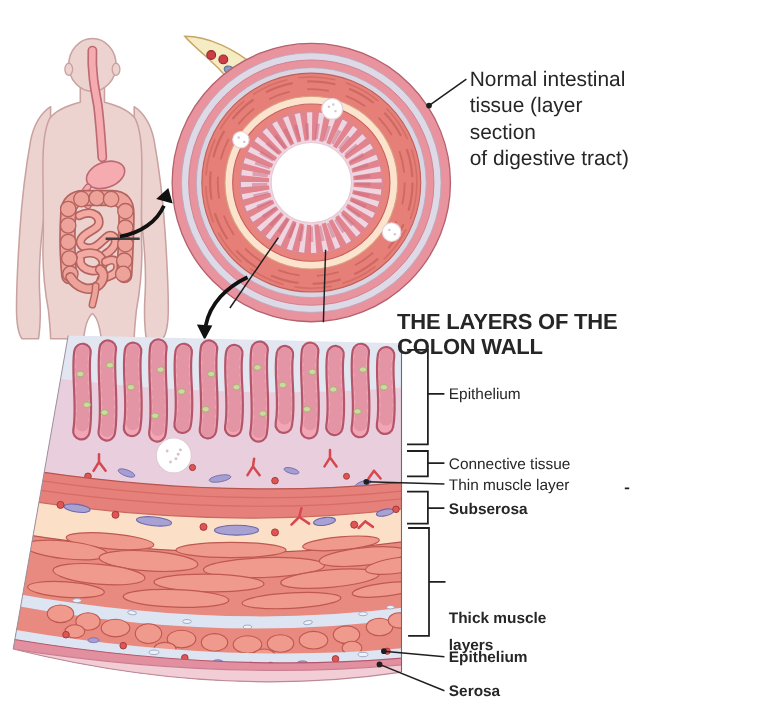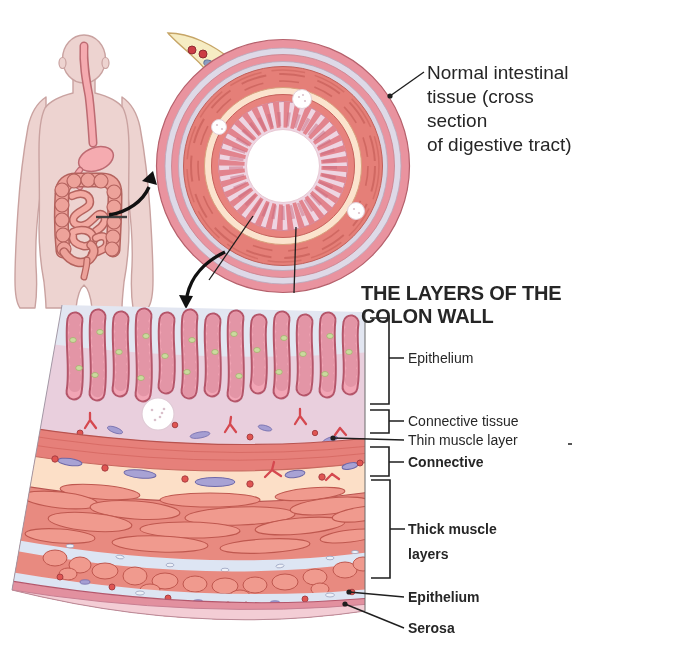--- a/index.html
+++ b/index.html
@@ -4,21 +4,21 @@
 <style>
   html,body{margin:0;padding:0;background:#fff;}
   .canvas{position:relative;width:572px;height:649px;background:#ffffff;overflow:hidden;
           font-family:"Liberation Sans","DejaVu Sans",sans-serif;color:#262626;}
   svg{position:absolute;left:0;top:0;}
   .txt{position:absolute;white-space:nowrap;font-size:14px;line-height:23px;color:#262626;}
   .txt.b{font-weight:700;}
   .callout{position:absolute;left:427px;top:61px;font-size:19px;line-height:24px;}
   .callout span{display:block;}
   .title{position:absolute;left:361px;top:282px;font-size:20px;font-weight:700;letter-spacing:-0.2px;}
-  .ml2{line-height:25px;}
+  .ml2{line-height:25px;margin-top:32px;}
   .ml2 span{display:block;}
   
   .cb{stroke:#b4566a;stroke-width:17;fill:none;stroke-linecap:round;}
   .cp{stroke:#f2a5b5;stroke-width:13;fill:none;stroke-linecap:round;}
   .ct{stroke:#cc7d90;stroke-width:12;fill:none;stroke-linecap:round;stroke-dasharray:1.3 6.8;opacity:.4;}
   .gob{fill:#cbda9e;stroke:#9db069;stroke-width:.7;}
   .lens{fill:#f09a8e;stroke:#bf584f;stroke-width:1.1;}
   .bun{fill:#f09a8e;stroke:#bf584f;stroke-width:1;}
   .pv{fill:#a8a2d4;stroke:#6e68a8;stroke-width:1;}
   .rc{fill:#e05552;stroke:#a23a3e;stroke-width:.9;}
@@ -359,31 +359,31 @@
     <circle class="dot" cx="333" cy="438" r="2.6"></circle>
     <line class="ldr" x1="349" y1="592" x2="404" y2="597"></line>
     <circle class="dot" cx="349" cy="592" r="2.6"></circle>
     <line class="ldr" x1="345" y1="604" x2="404" y2="628"></line>
     <circle class="dot" cx="345" cy="604" r="2.6"></circle>
   </g>
 </svg>
 
   <div class="callout">
     <span>Normal intestinal</span>
-    <span>tissue (cross section</span>
+    <span>tissue (layer section</span>
     <span>of digestive tract)</span>
   </div>
 
   <div class="title">THE LAYERS OF THE COLON WALL</div>
 
   <div class="txt" style="left:408px;top:347px;">Epithelium</div>
   <div class="txt" style="left:408px;top:410px;">Connective tissue</div>
   <div class="txt" style="left:408px;top:429px;">Thin muscle layer</div>
   <div class="txt b" style="left:613px;top:372px;font-size:20px;">Mucosa</div>
-  <div class="txt b" style="left:408px;top:451px;">Connective</div>
+  <div class="txt b" style="left:408px;top:451px;">Subserosa</div>
   <div class="txt b ml2" style="left:408px;top:517px;">
     <span>Thick muscle</span>
     <span>layers</span>
   </div>
   <div class="txt b" style="left:408px;top:586px;">Epithelium</div>
   <div class="txt b" style="left:408px;top:617px;">Serosa</div>
 
 </div>
 
 </body></html>

